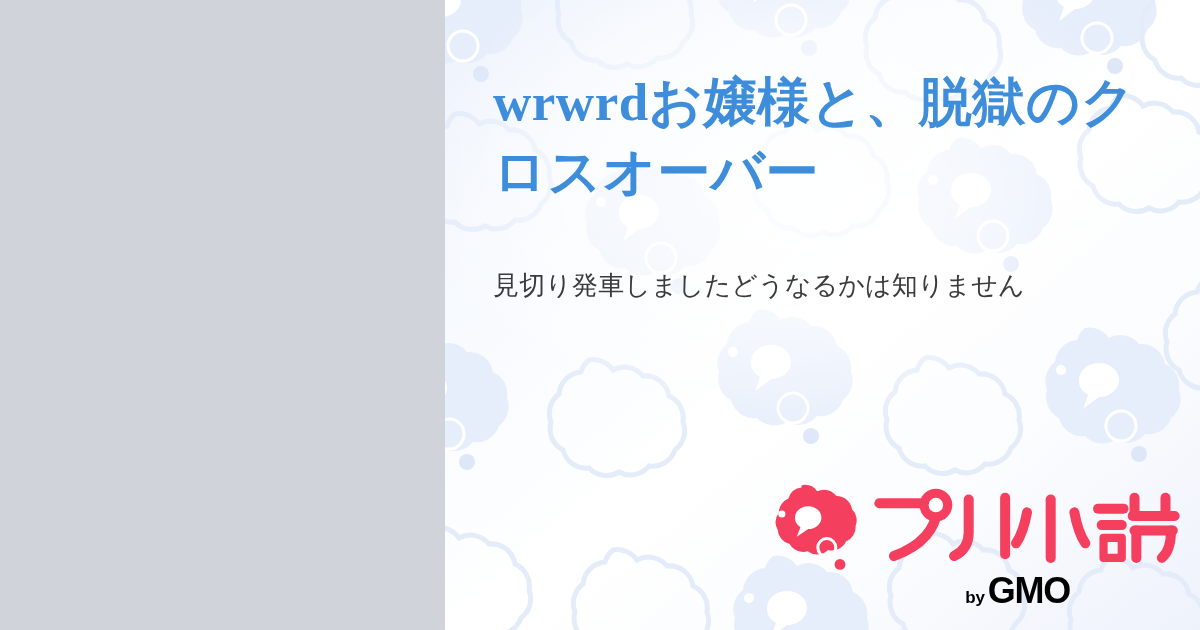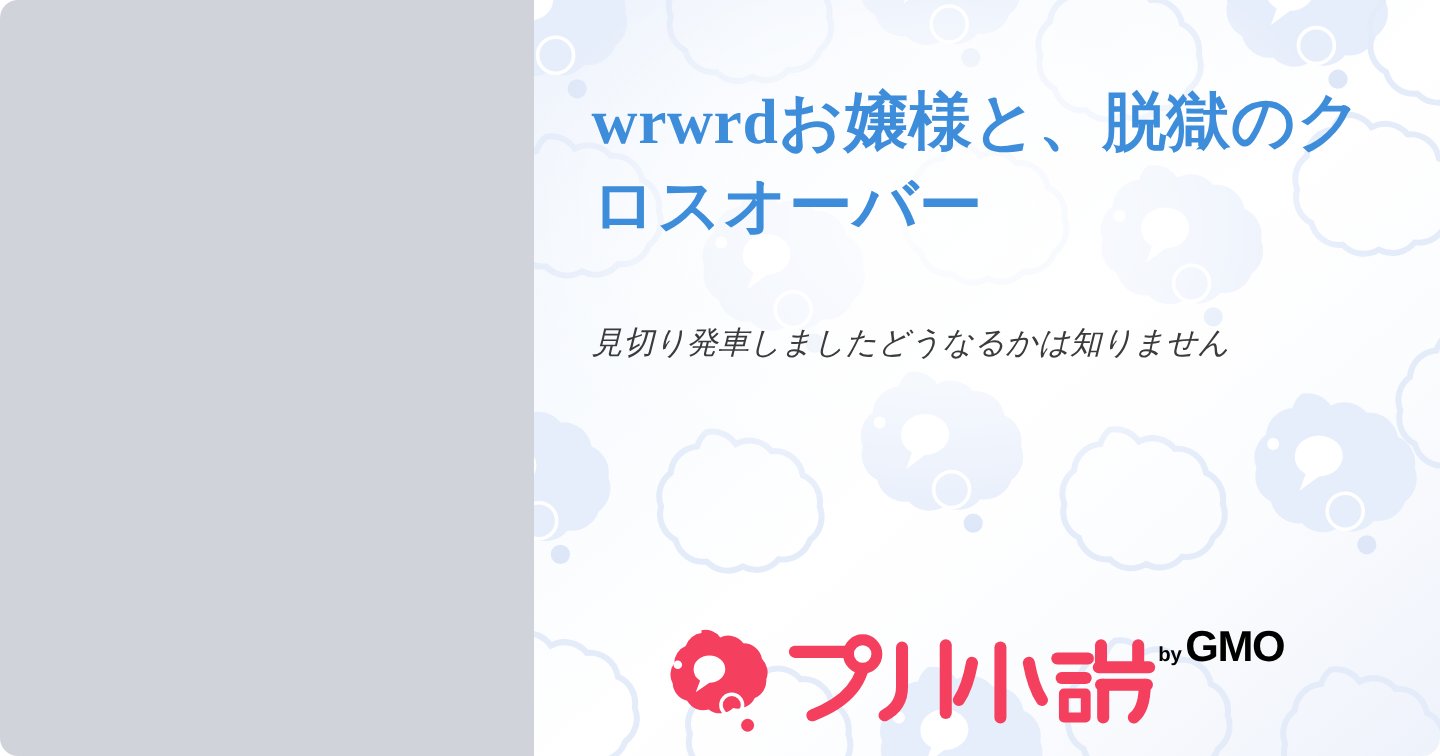--- a/index.html
+++ b/index.html
@@ -10,21 +10,20 @@
   }
 
   .og-card {
     position: relative;
     width: 1200px;
     height: 630px;
     overflow: hidden;
     font-family: "Liberation Serif", "DejaVu Serif", serif;
     background: #ffffff;
     display: flex;
-    border-radius: 15px;
   }
 
   
   .cover-panel {
     position: relative;
     width: 445px;
     height: 630px;
     flex: 0 0 445px;
     background: #d0d4da;
     z-index: 3;
@@ -92,32 +91,31 @@
 
   .novel-subtitle {
     margin: 0;
     padding-top: 58px;
     font-family: "Liberation Serif", "DejaVu Serif", serif;
     font-weight: 400;
     font-size: 26px;
     line-height: 1.5;
     letter-spacing: 0.005em;
     color: #3b3b3d;
-    font-style: italic;
   }
 
   
   .brand-logo {
     position: absolute;
     right: 18px;
     bottom: 18px;
     z-index: 4;
     display: flex;
-    flex-direction: row;
-    align-items: flex-start;
+    flex-direction: column;
+    align-items: flex-end;
   }
   .brand-lockup {
     display: flex;
     align-items: center;
     gap: 14px;
   }
   .brand-mark {
     width: 96px;
     height: 92px;
     display: block;

